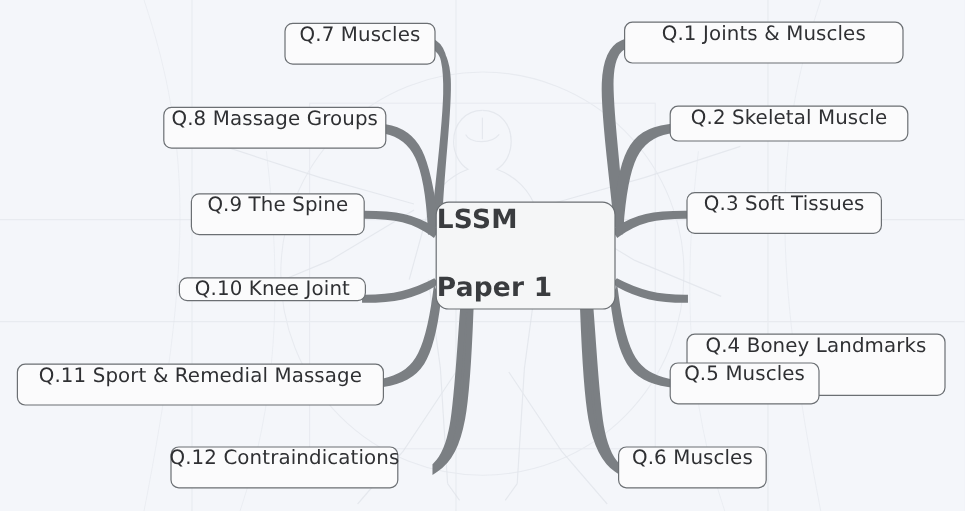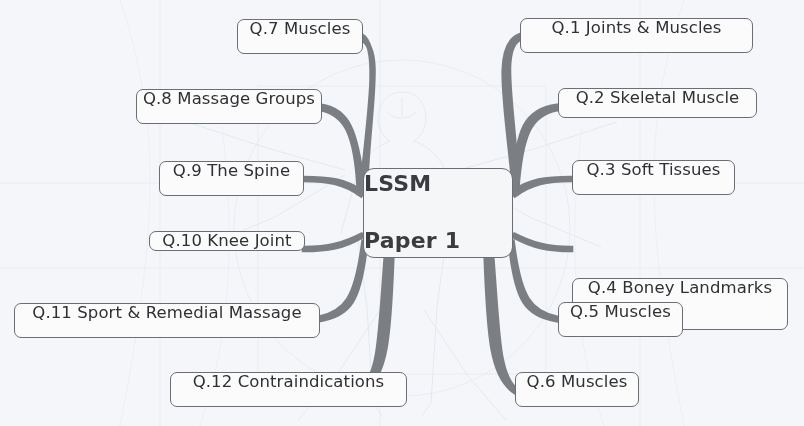--- a/index.html
+++ b/index.html
@@ -161,17 +161,17 @@
   </div>
   <div class="node" style="left:159px; top:161px; width:145px; height:35px;">
     <span>Q.9 The Spine</span>
   </div>
   <div class="node" style="left:149px; top:231px; width:156px; height:20px;">
     <span>Q.10 Knee Joint</span>
   </div>
   <div class="node" style="left:14px; top:303px; width:306px; height:35px;">
     <span>Q.11 Sport &amp; Remedial Massage</span>
   </div>
-  <div class="node" style="left:142px; top:372px; width:237px; height:35px;margin-left:28px;">
+  <div class="node" style="left:142px; top:372px; width:190px; height:35px;">
     <span>Q.12 Contraindications</span>
   </div>
 
 </div>
 
 </body></html>

